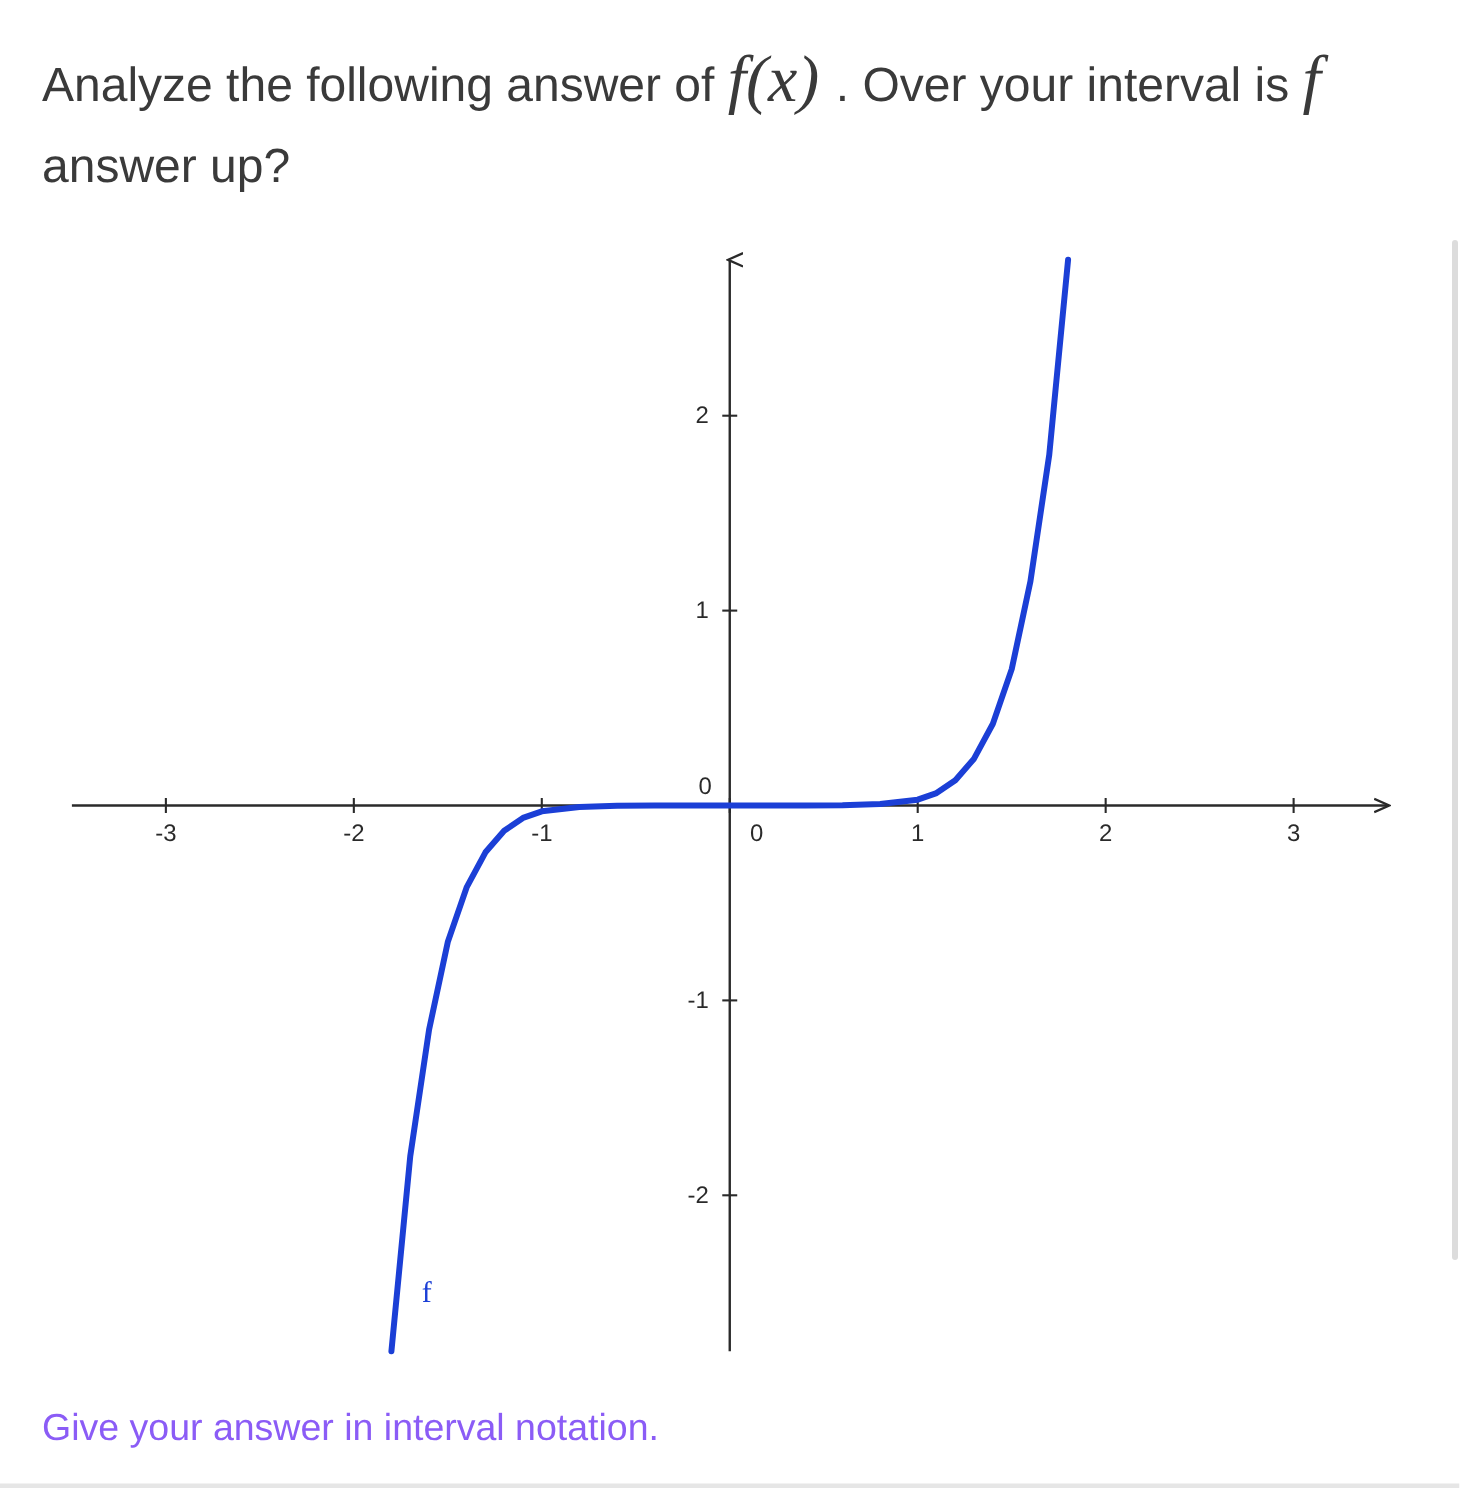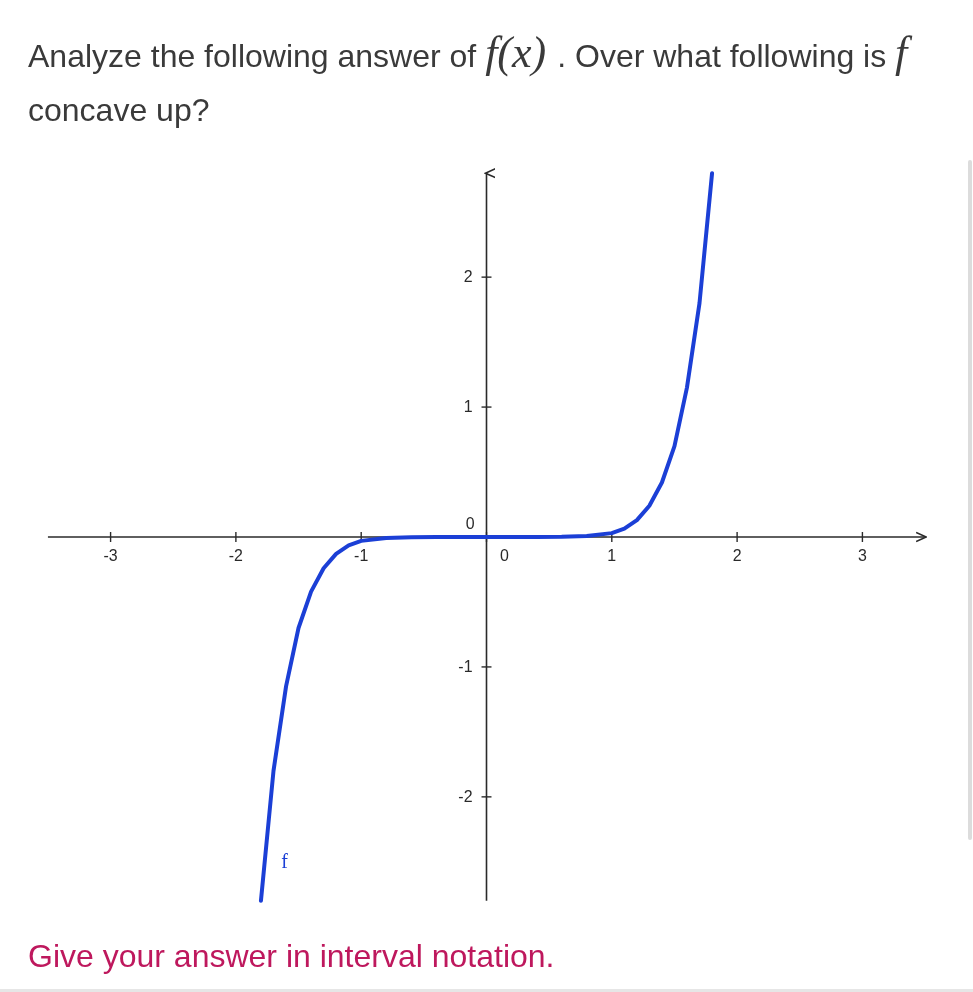--- a/index.html
+++ b/index.html
@@ -24,22 +24,22 @@
     font-size: 44px;
   }
   .chart-wrap {
     width: 100%;
     display: flex;
     justify-content: center;
     margin-top: 0;
   }
   .chart-svg { display: block; }
   .answer-text {
-    font-size: 32px;
-    color: #be185d;
+    font-size: 25px;
+    color: #8b5cf6;
     margin-top: 6px;
   }
   .right-scroll-hint {
     position: absolute;
     right: 1px;
     top: 160px;
     width: 4px;
     height: 680px;
     background: #dcdcdc;
     border-radius: 2px;
@@ -51,25 +51,25 @@
     background: #e6e6e6;
   }
 </style>
 </head>
 <body>
 
 <div class="question-text">
   <span>Analyze the following answer of </span>
   <span class="math-it">
     <span>f(x)</span>
-  </span><span>. Over what following is </span>
+  </span><span>. Over your interval is </span>
   <span class="math-it">
     <span>f</span>
   </span>
-  <span> concave up?</span>
+  <span> answer up?</span>
 </div>
 
 <div class="chart-wrap">
   <svg id="chart" class="chart-svg" width="920" height="790" viewBox="0 0 920 790">
     <defs>
       <marker id="arrow-right" viewBox="0 0 10 10" refX="8" refY="5" markerWidth="7" markerHeight="7" orient="auto">
         <path d="M0,1 L9,5 L0,9" fill="none" stroke="#2a2a2a" stroke-width="1.4"></path>
       </marker>
       <marker id="arrow-up" viewBox="0 0 10 10" refX="5" refY="2" markerWidth="7" markerHeight="7" orient="auto">
         <path d="M1,10 L5,1 L9,10" fill="none" stroke="#2a2a2a" stroke-width="1.4"></path>

